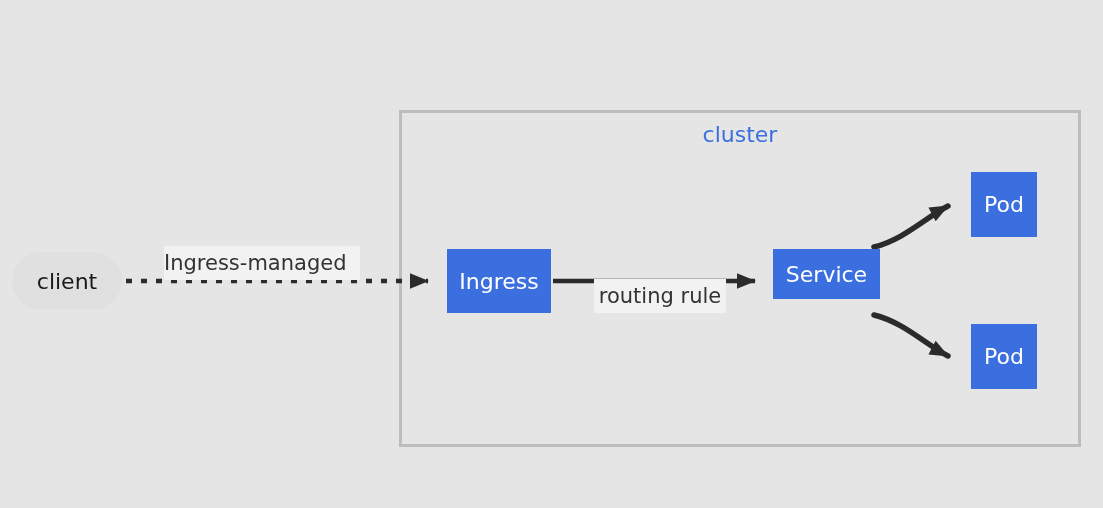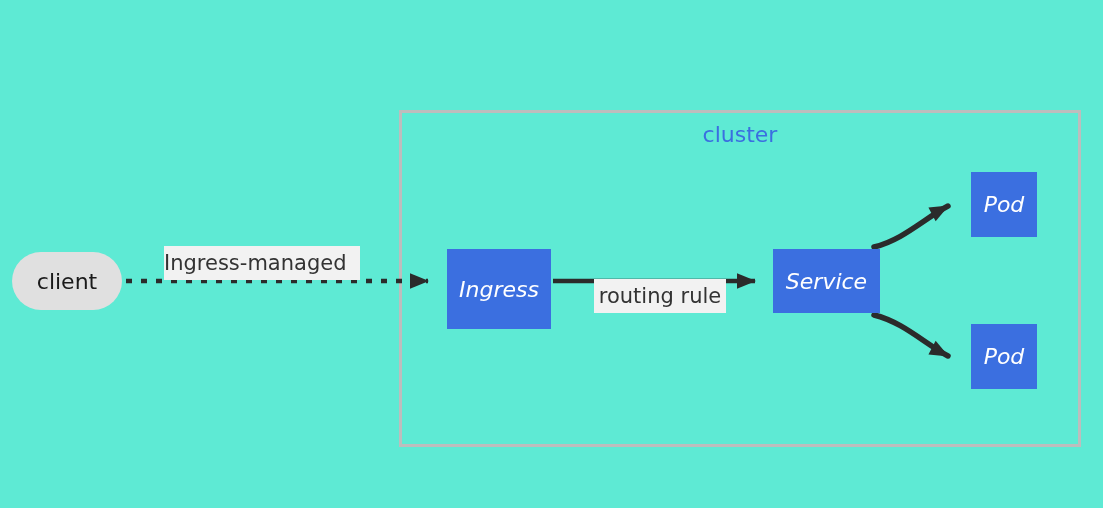--- a/index.html
+++ b/index.html
@@ -7,21 +7,21 @@
     padding: 0;
     background: #ffffff;
   }
   body {
     font-family: "DejaVu Sans", "Liberation Sans", sans-serif;
   }
   #canvas {
     position: relative;
     width: 1103px;
     height: 508px;
-    background: #5eead4;
+    background: #e5e5e5;
     overflow: hidden;
   }
 
   
   .cluster-box {
     position: absolute;
     left: 399px;
     top: 110px;
     width: 682px;
     height: 337px;
@@ -60,33 +60,32 @@
   
   .node-box {
     position: absolute;
     background: #3b6fe0;
     color: #ffffff;
     display: flex;
     align-items: center;
     justify-content: center;
     font-size: 22px;
     box-sizing: border-box;
-    font-style: italic;
   }
   .node-ingress {
     left: 447px;
     top: 249px;
     width: 104px;
-    height: 80px;
+    height: 64px;
   }
   .node-service {
     left: 773px;
     top: 249px;
     width: 107px;
-    height: 64px;
+    height: 50px;
     text-align: center;
   }
   .node-pod-top {
     left: 971px;
     top: 172px;
     width: 66px;
     height: 65px;
   }
   .node-pod-bottom {
     left: 971px;

